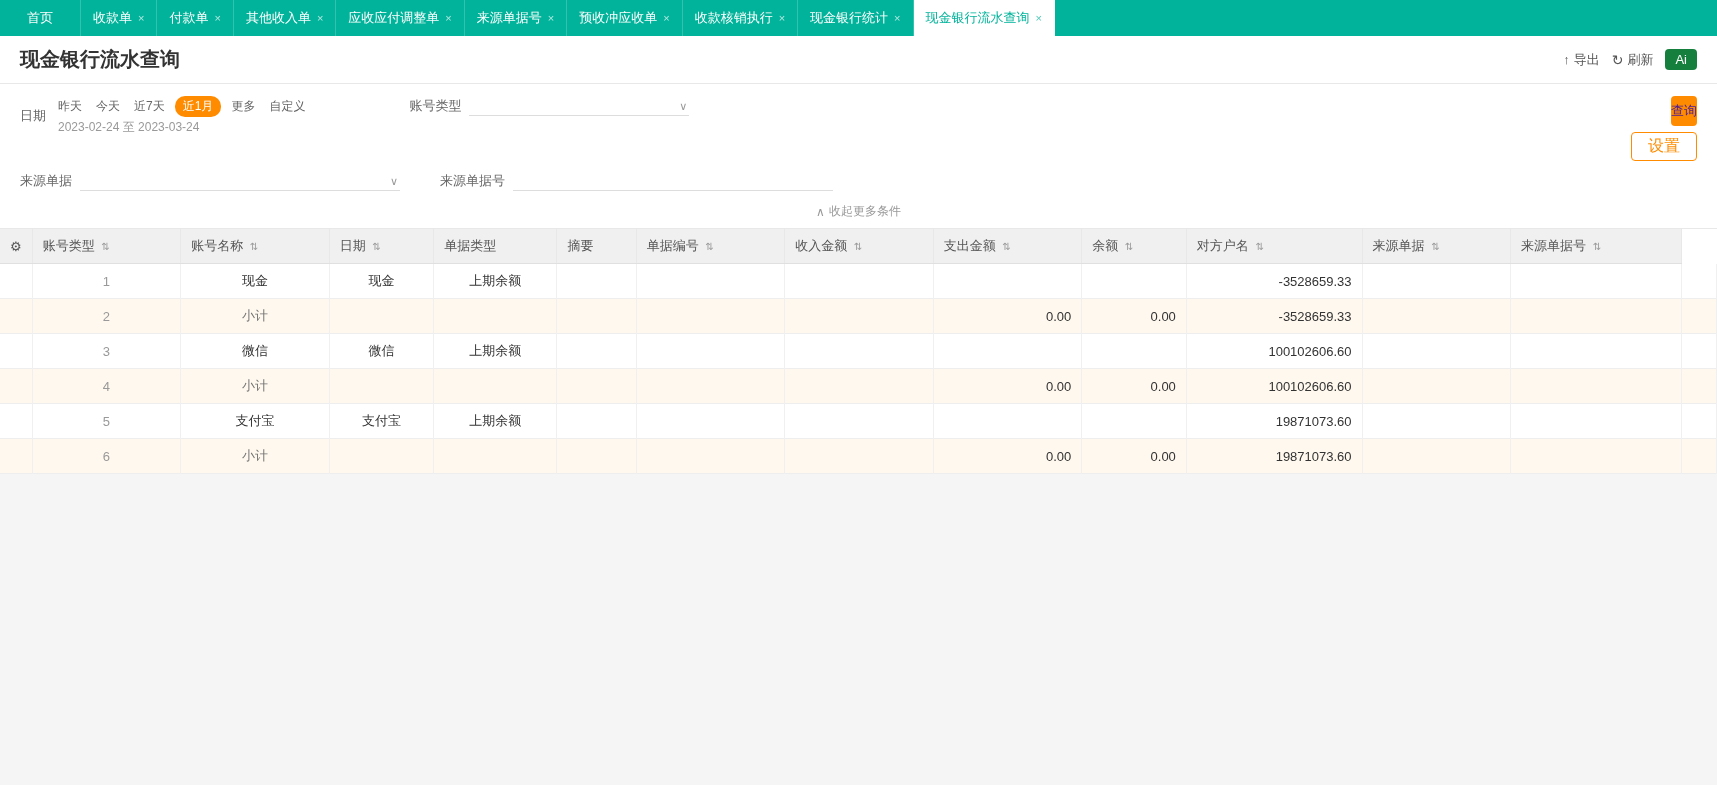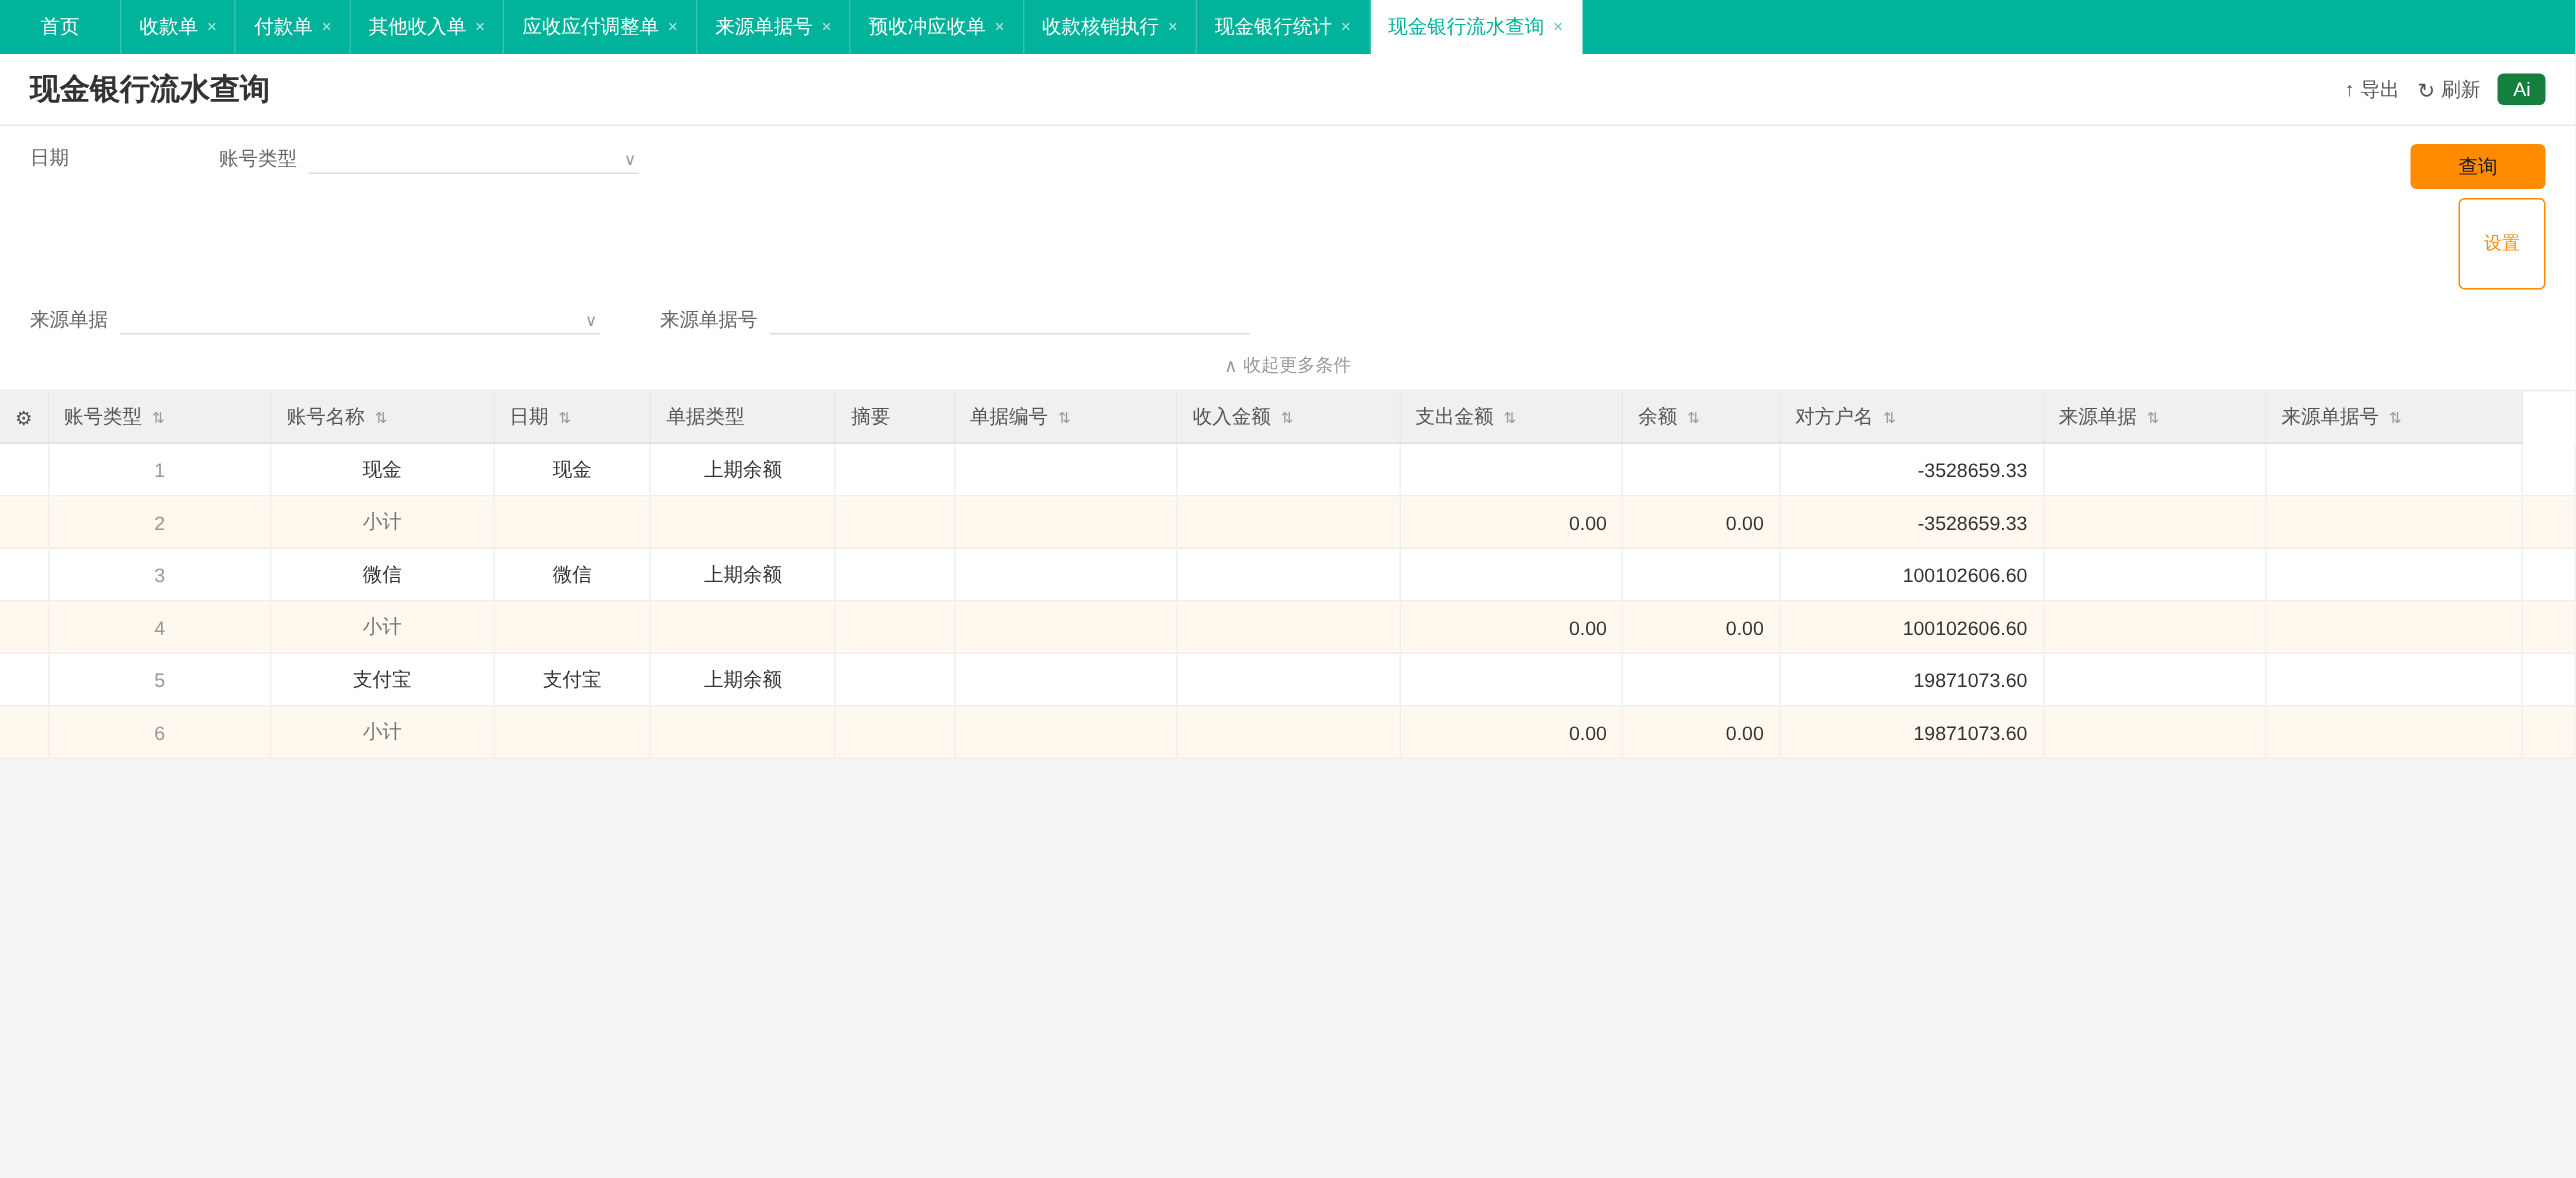--- a/index.html
+++ b/index.html
@@ -150,35 +150,35 @@
       min-width: 200px;
       background: transparent;
     }
     .account-more {
       color: #999;
       font-size: 14px;
       cursor: pointer;
     }
     .query-btn {
       background: #ff8c00;
-      color: #0f172a;
+      color: #4c1d95;
       border: none;
-      padding: 6px 32px;
+      padding: 6px 0;
       border-radius: 4px;
       cursor: pointer;
       font-size: 13px;
     }
     .settings-btn {
       background: #fff;
       color: #ff8c00;
       border: 1px solid #ff8c00;
-      padding: 21px 16px;
+      padding: 3px 16px;
       border-radius: 4px;
       cursor: pointer;
-      font-size: 12px;
+      font-size: 16px;
     }
     .collapse-row {
       display: flex;
       justify-content: center;
       padding: 4px 0 0 0;
     }
     .collapse-btn {
       display: flex;
       align-items: center;
       gap: 4px;
@@ -299,20 +299,31 @@
       <span>Ai</span>
     </div>
   </div>
 </div>
 
 <div class="filter-section">
   <div style="display:flex; align-items:flex-start; gap:20px; margin-bottom:10px;">
 
     <div class="filter-group">
       <span class="filter-label">日期</span>
+      <div class="date-col">
+        <div class="date-shortcuts">
+          <span class="date-btn">昨天</span>
+          <span class="date-btn">今天</span>
+          <span class="date-btn">近7天</span>
+          <span class="date-btn active">近1月</span>
+          <span class="date-btn">更多</span>
+          <span class="date-btn">自定义</span>
+        </div>
+        <div class="date-range-text">2023-02-24 至 2023-03-24</div>
+      </div>
     </div>
 
     <div class="filter-group" style="margin-left:80px;">
       <span class="filter-label">账号类型</span>
       <div class="select-wrapper">
         <input type="text" class="filter-select" style="min-width: 220px;">
         <span class="chevron">∨</span>
       </div>
     </div>
 

